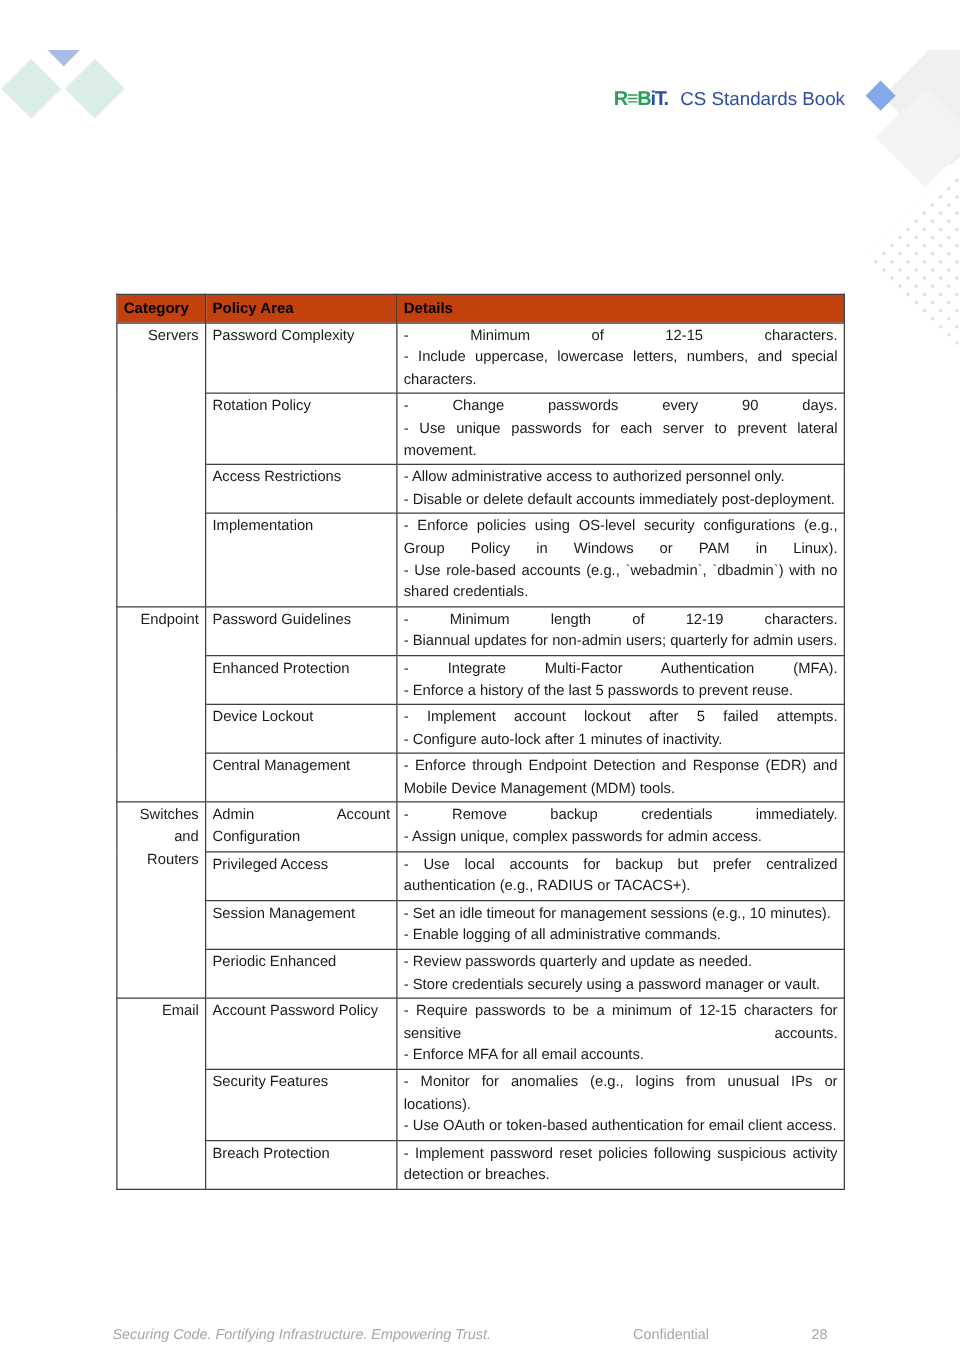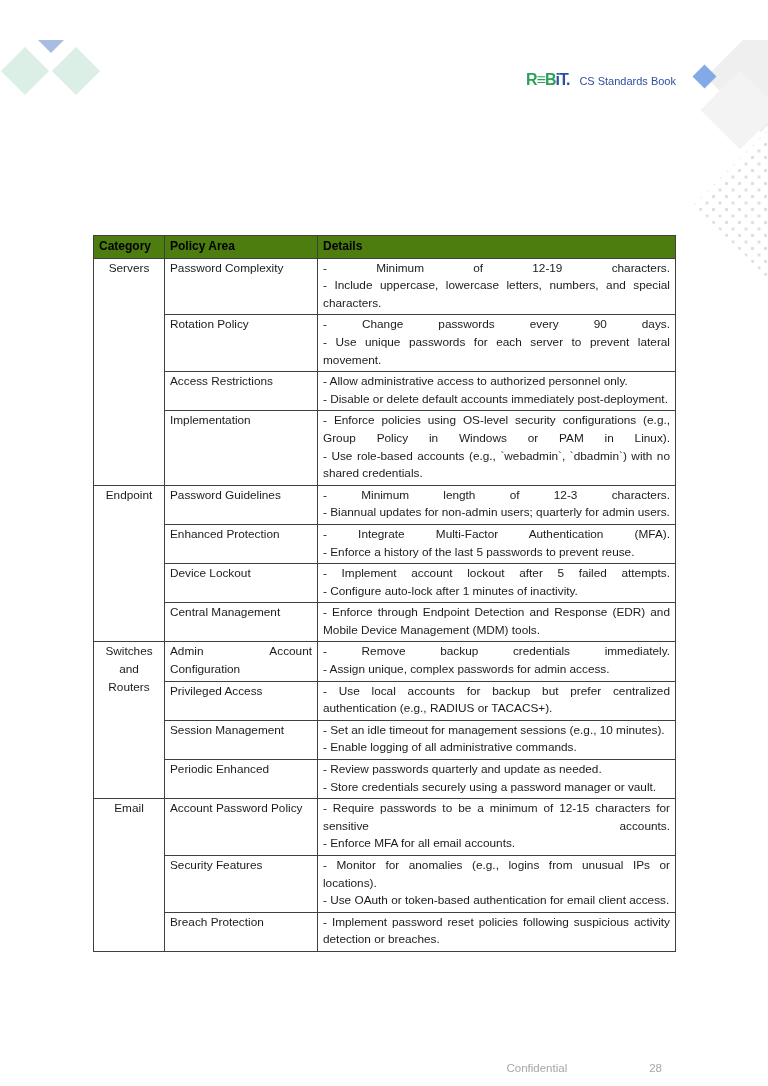--- a/index.html
+++ b/index.html
@@ -40,21 +40,21 @@
     position: absolute;
     top: 31px; left: 90px; right: 92px;
     display: flex;
     justify-content: flex-end;
     align-items: baseline;
     gap: 10px;
   }
   .brand { font-weight: bold; font-size: 16px; letter-spacing: -1px; }
   .brand .g { color: #2ba058; }
   .brand .b { color: #2b4ea5; }
-  .doc-title { font-size: 11px; color: #2e4ea2; }
+  .doc-title { font-size: 15px; color: #2e4ea2; }
 
   
   .intro {
     position: absolute;
     top: 92px; left: 90px; width: 586px;
     font-size: 12.9px;
     line-height: 20px;
     text-align: justify;
   }
 
@@ -69,28 +69,28 @@
   }
   table.policy col.c1 { width: 71px; }
   table.policy col.c2 { width: 153px; }
   table.policy col.c3 { width: 358px; }
   table.policy th, table.policy td {
     border: 1px solid #3f3f3f;
     vertical-align: top;
     padding: 1px 5px 2px 5px;
   }
   table.policy th {
-    background: #4d7c0f;
+    background: #c2410c;
     color: #000000;
     font-weight: bold;
     font-size: 12px;
     text-align: left;
     padding: 2px 5px;
   }
-  td.cat { text-align: center; }
+  td.cat { text-align: right; }
   td.pol { text-align: justify; }
   td.det .bullet { text-align: justify; }
   td.det .bullet.stretch { text-align-last: justify; }
 
   
   .ftr {
     position: absolute;
     left: 90px; right: 106px; top: 1022px;
     display: flex;
     align-items: baseline;
@@ -131,21 +131,21 @@
         <th>Category</th>
         <th>Policy Area</th>
         <th>Details</th>
       </tr>
     </thead>
     <tbody id="policy-body">
         <tr>
           <td class="cat" rowspan="4">Servers</td>
           <td class="pol">Password Complexity</td>
           <td class="det">
-            <div class="bullet stretch">- Minimum of 12-19 characters.</div>
+            <div class="bullet stretch">- Minimum of 12-15 characters.</div>
             <div class="bullet">- Include uppercase, lowercase letters, numbers, and special characters.</div>
           </td>
         </tr>
         <tr>
           <td class="pol">Rotation Policy</td>
           <td class="det">
             <div class="bullet stretch">- Change passwords every 90 days.</div>
             <div class="bullet">- Use unique passwords for each server to prevent lateral movement.</div>
           </td>
         </tr>
@@ -160,21 +160,21 @@
           <td class="pol">Implementation</td>
           <td class="det">
             <div class="bullet stretch">- Enforce policies using OS-level security configurations (e.g., Group Policy in Windows or PAM in Linux).</div>
             <div class="bullet">- Use role-based accounts (e.g., `webadmin`, `dbadmin`) with no shared credentials.</div>
           </td>
         </tr>
         <tr>
           <td class="cat" rowspan="4">Endpoint</td>
           <td class="pol">Password Guidelines</td>
           <td class="det">
-            <div class="bullet stretch">- Minimum length of 12-3 characters.</div>
+            <div class="bullet stretch">- Minimum length of 12-19 characters.</div>
             <div class="bullet">- Biannual updates for non-admin users; quarterly for admin users.</div>
           </td>
         </tr>
         <tr>
           <td class="pol">Enhanced Protection</td>
           <td class="det">
             <div class="bullet stretch">- Integrate Multi-Factor Authentication (MFA).</div>
             <div class="bullet">- Enforce a history of the last 5 passwords to prevent reuse.</div>
           </td>
         </tr>
@@ -237,17 +237,18 @@
         <tr>
           <td class="pol">Breach Protection</td>
           <td class="det">
             <div class="bullet">- Implement password reset policies following suspicious activity detection or breaches.</div>
           </td>
         </tr>
       </tbody>
   </table>
 
   <div class="ftr">
+    <span class="tagline">Securing Code. Fortifying Infrastructure. Empowering Trust.</span>
     <span class="conf">Confidential</span>
     <span class="pageno">28</span>
   </div>
 
 </div>
 
 </body></html>

